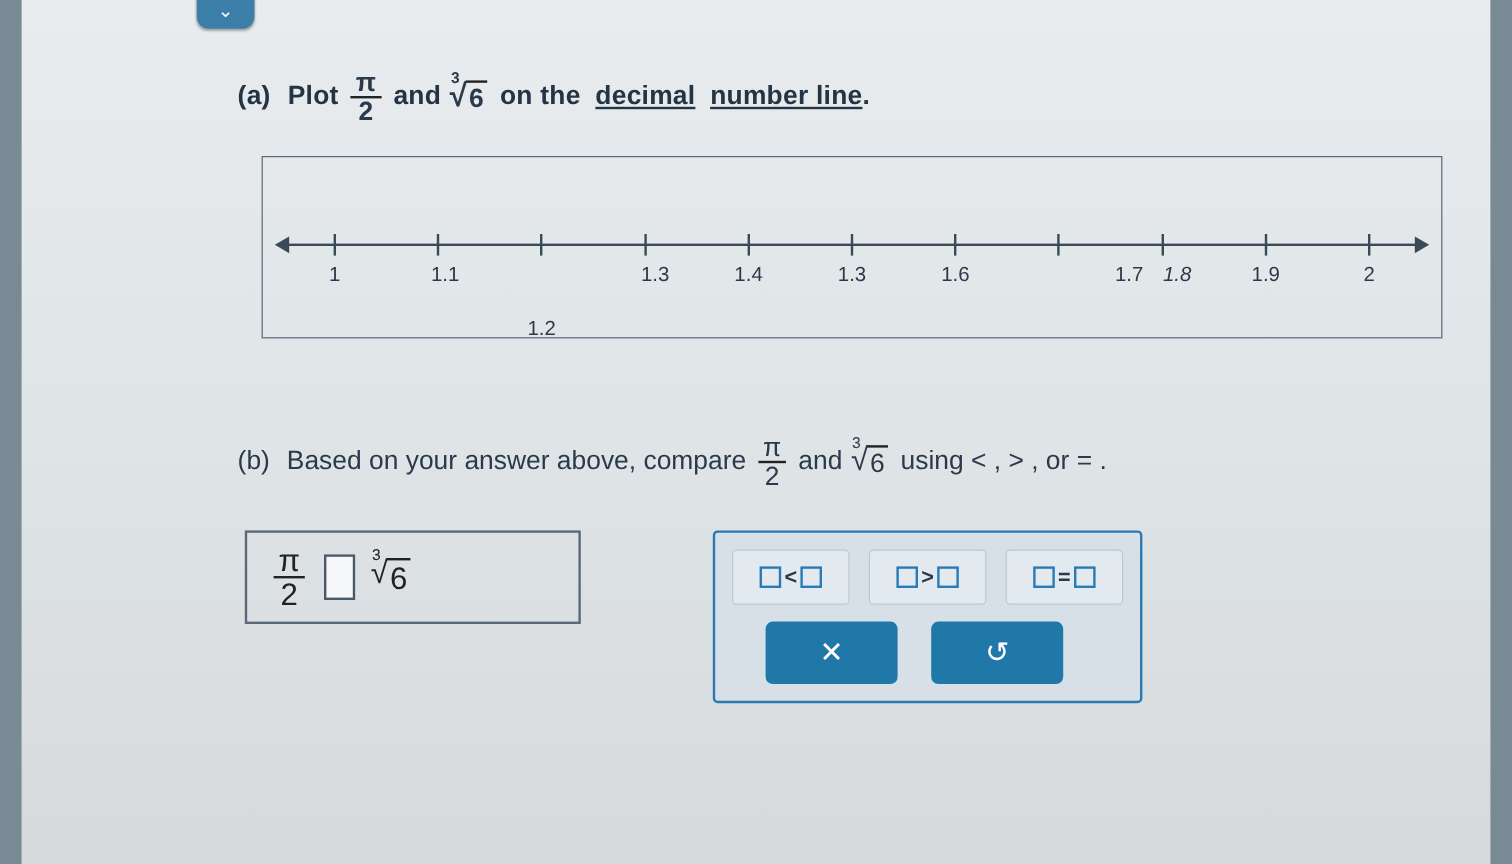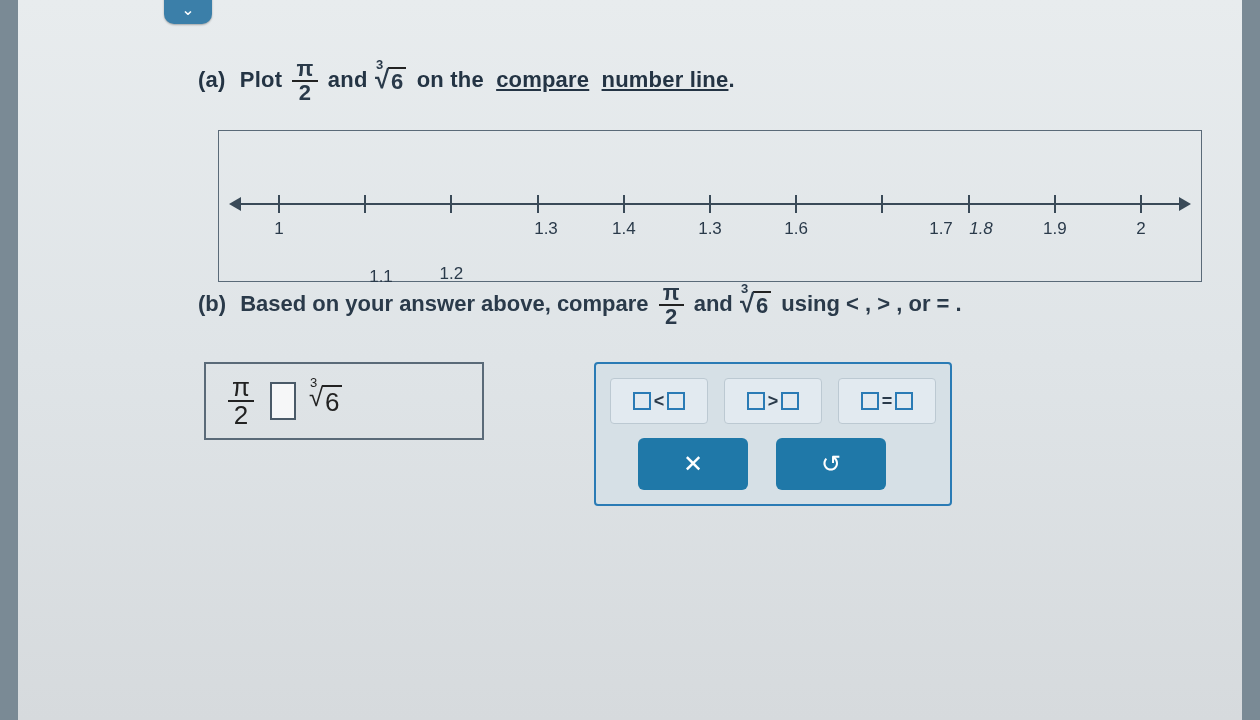--- a/index.html
+++ b/index.html
@@ -17,21 +17,21 @@
   .root::before{content:"√";position:absolute;left:-3px;top:-3px;font-size:26px}
   .uline{text-decoration:underline}
   .note{margin-top:14px;font-size:20px;font-weight:600;color:#2a3a4a;margin-left:44px}
   .nlbox{margin-top:26px;margin-left:20px;border:1px solid #5a6a78;background:transparent;height:150px;position:relative}
   .numline{position:absolute;left:18px;right:18px;top:72px;height:2px;background:#3a4a58}
   .arrowL,.arrowR{position:absolute;top:66px;width:0;height:0;border-top:7px solid transparent;border-bottom:7px solid transparent}
   .arrowL{left:10px;border-right:12px solid #3a4a58}
   .arrowR{right:10px;border-left:12px solid #3a4a58}
   .tick{position:absolute;top:64px;width:2px;height:18px;background:#3a4a58}
   .tlabel{position:absolute;top:88px;font-size:17px;color:#2a3a4a;transform:translateX(-50%)}
-  .partb{font-size:22px;color:#2a3a4a;font-weight:700}
+  .partb{margin-top:80px;font-size:22px;color:#2a3a4a;font-weight:400}
   .ansrow{margin-top:34px;display:flex;align-items:flex-start;gap:110px;margin-left:6px}
   .ansbox{border:2px solid #5a6a78;padding:10px 28px 10px 18px;display:flex;align-items:center;gap:12px;font-size:26px;color:#222;min-width:230px;height:54px}
   .slot{display:inline-block;width:22px;height:34px;border:2px solid #4a5a68;background:#f6f7f8}
   .palette{border:2px solid #2a7bb5;border-radius:4px;padding:14px 14px 14px 14px;background:#d6e0e6;display:flex;flex-direction:column;gap:14px}
   .prow{display:flex;gap:16px}
   .opbtn{background:#e2eaf0;border:1px solid #bcc9d2;border-radius:4px;width:96px;height:44px;display:flex;align-items:center;justify-content:center;font-size:18px;color:#2a3a4a;font-weight:600;cursor:pointer}
   .opbtn .sq{display:inline-block;width:14px;height:14px;border:2px solid #2a7bb5;margin:0 3px}
   .actbtn{background:#1f78a8;color:#fff;border:none;border-radius:6px;width:110px;height:52px;display:flex;align-items:center;justify-content:center;font-size:24px;cursor:pointer}
   .actrow{display:flex;gap:28px;justify-content:flex-start;padding-left:28px}
 </style>
@@ -51,34 +51,34 @@
       <span class="frac">
         <span class="n">π</span>
         <span class="d">2</span>
       </span>
       <span class="plain">and</span>
       <span class="root">
         <span class="deg">3</span>
         <span class="rad">6</span>
       </span>
       <span class="plain">on the</span>
-      <span class="plain uline" style="margin-left:6px">compare</span>
+      <span class="plain uline" style="margin-left:6px">decimal</span>
       <span class="plain uline" style="margin-left:6px">number line</span><span class="plain">.</span>
     </div>
 
 
     <div class="nlbox">
       <div class="arrowL"></div>
       <div class="numline"></div>
       <div class="arrowR"></div>
       <div id="ticks">
           <div class="tick" style="left: 59px;"></div>
           <div class="tlabel" style="left: 60px;">1</div>
           <div class="tick" style="left: 145.2px;"></div>
-          <div class="tlabel" style="left: 162px; margin-top: 48px;">1.1</div>
+          <div class="tlabel" style="left: 152px;">1.1</div>
           <div class="tick" style="left: 231.4px;"></div>
           <div class="tlabel" style="left: 232.4px; margin-top: 45px;">1.2</div>
           <div class="tick" style="left: 317.6px;"></div>
           <div class="tlabel" style="left: 327px;">1.3</div>
           <div class="tick" style="left: 403.8px;"></div>
           <div class="tlabel" style="left: 404.8px;">1.4</div>
           <div class="tick" style="left: 490px;"></div>
           <div class="tlabel" style="left: 491px;">1.3</div>
           <div class="tick" style="left: 576.2px;"></div>
           <div class="tlabel" style="left: 577.2px;">1.6</div>

